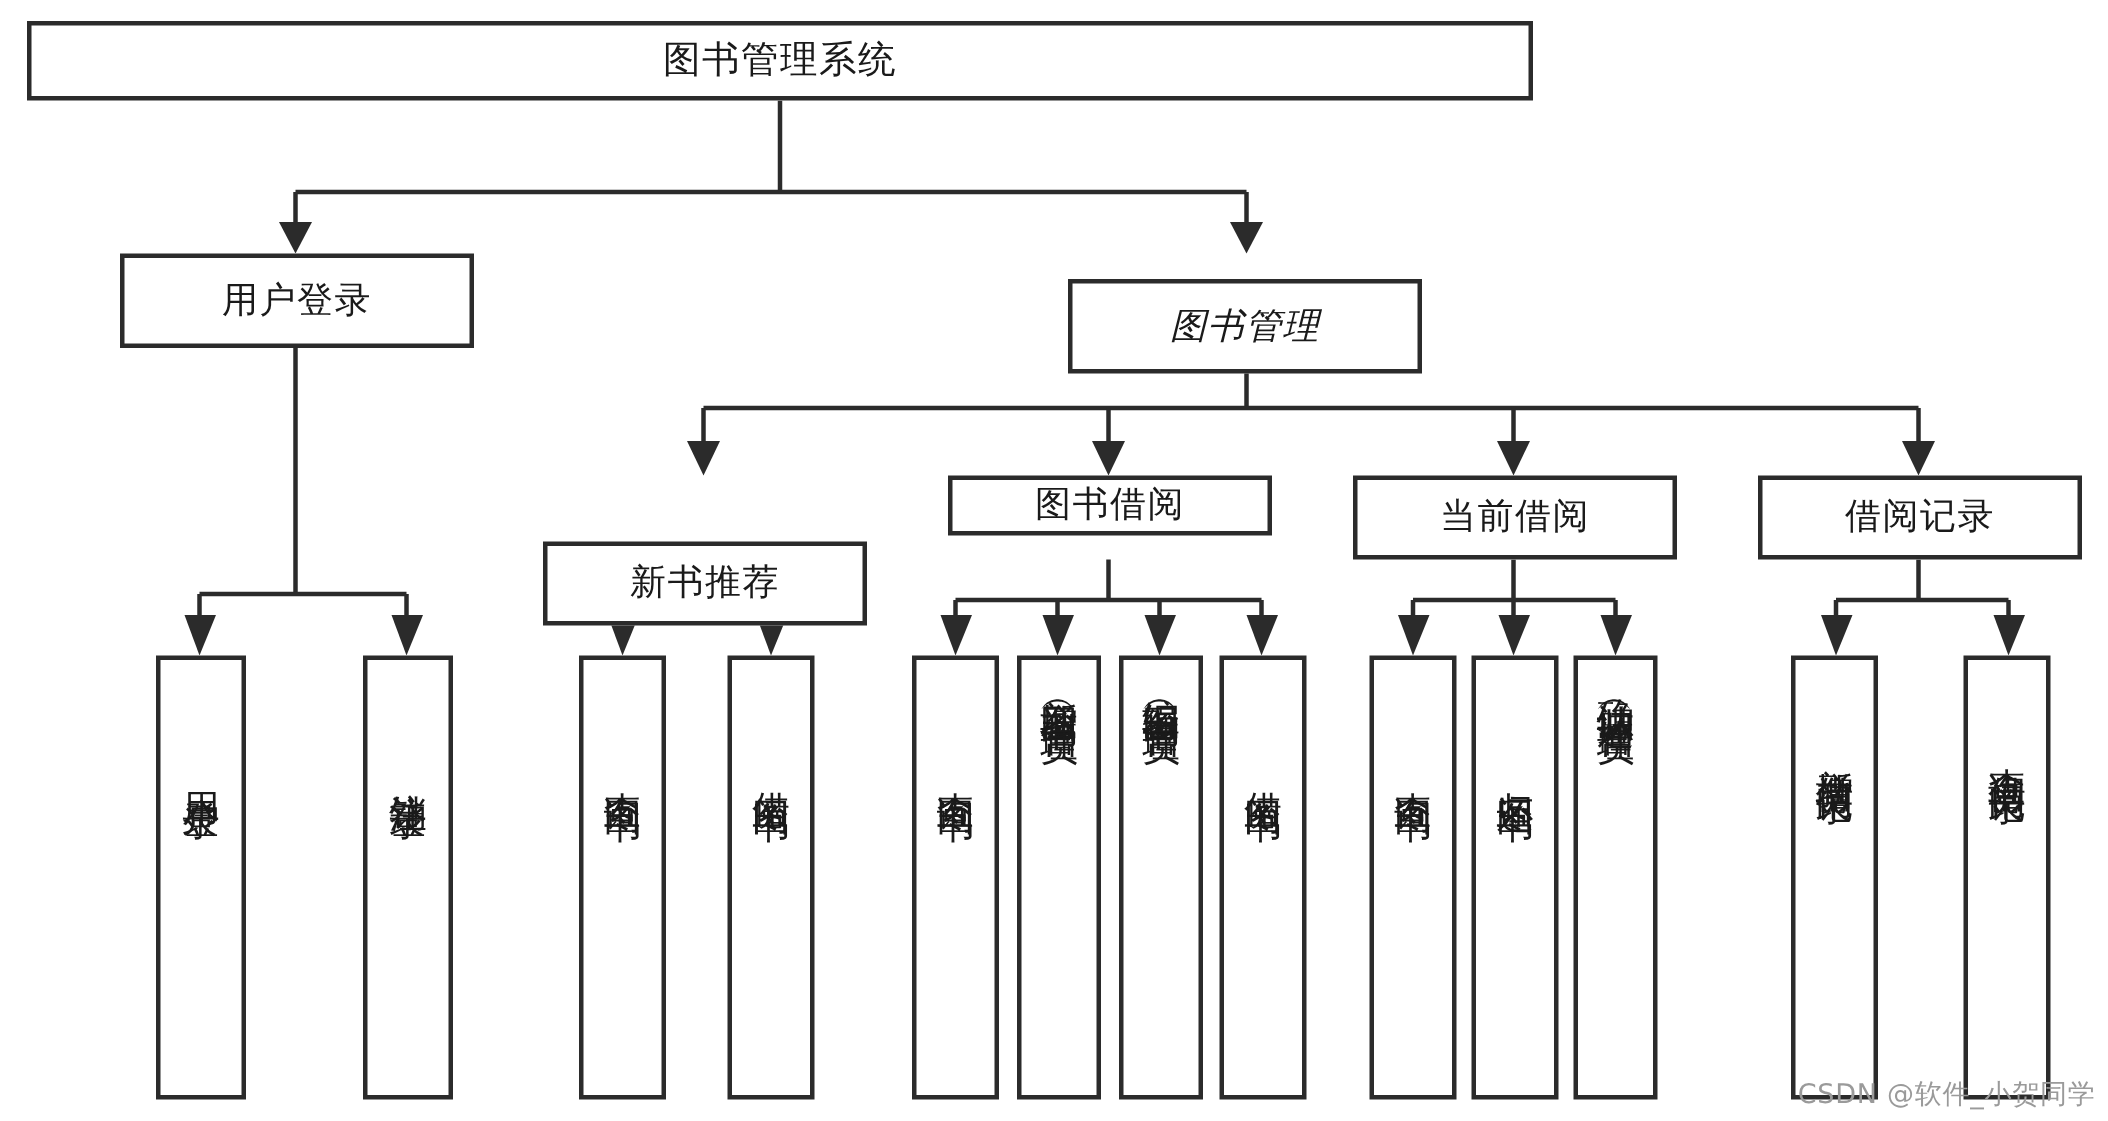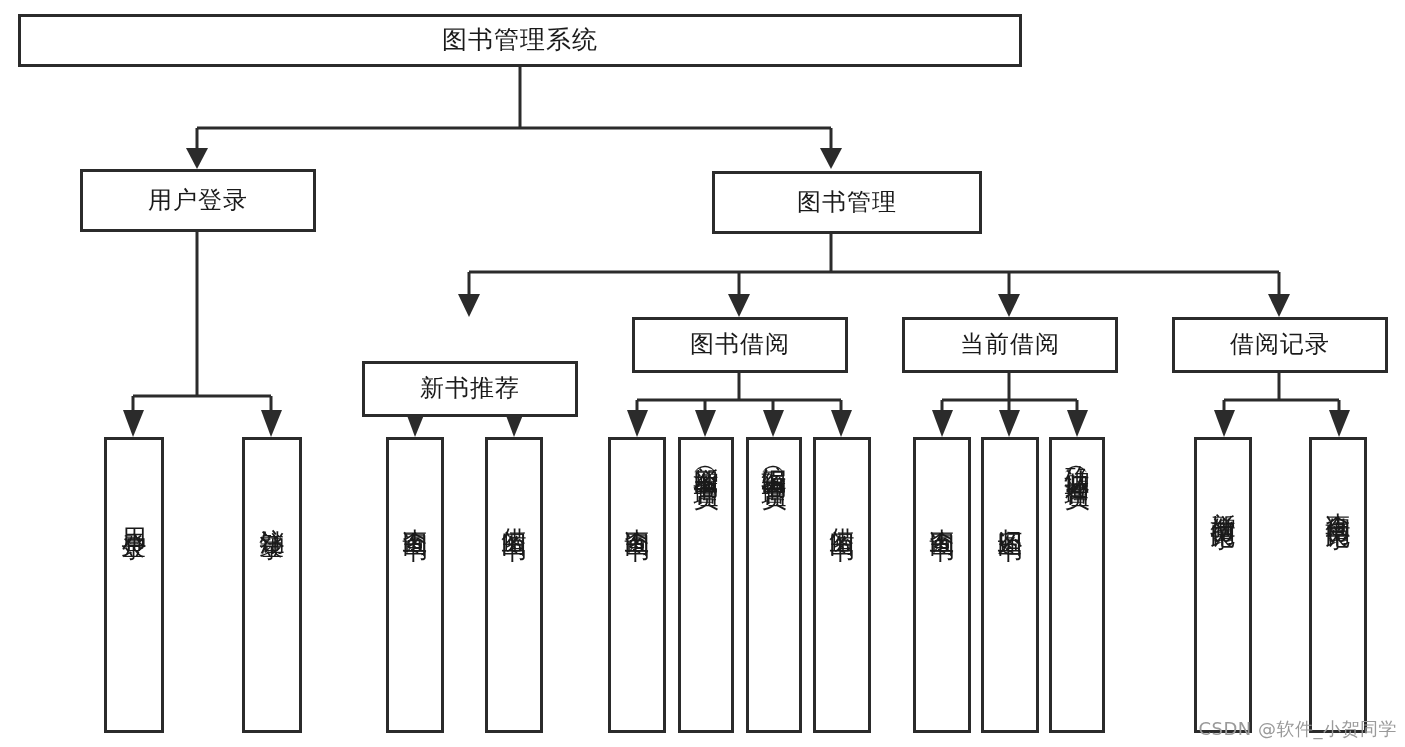--- a/index.html
+++ b/index.html
@@ -149,29 +149,29 @@
   </svg>
 
   <div class="node root" style="left:18px; top:14px; width:1004px; height:53px;">
     <span class="lbl">图书管理系统</span>
   </div>
 
   <div class="node" style="left:80px; top:169px; width:236px; height:63px;">
     <span class="lbl">用户登录</span>
   </div>
 
-  <div class="node" style="left:712px; top:171px; width:270px; height:63px;">
+  <div class="node" style="left:712px; top:186px; width:236px; height:63px;font-style:italic;">
     <span class="lbl">图书管理</span>
   </div>
 
   <div class="node" style="left:362px; top:317px; width:216px; height:56px;margin-top:44px;">
     <span class="lbl">新书推荐</span>
   </div>
 
-  <div class="node" style="left:632px; top:317px; width:216px; height:56px;">
+  <div class="node" style="left:632px; top:317px; width:216px; height:40px;">
     <span class="lbl">图书借阅</span>
   </div>
 
   <div class="node" style="left:1172px; top:317px; width:216px; height:56px;">
     <span class="lbl">借阅记录</span>
   </div>
 
   <div class="node" style="left:902px; top:317px; width:216px; height:56px;">
     <span class="lbl">当前借阅</span>
   </div>

